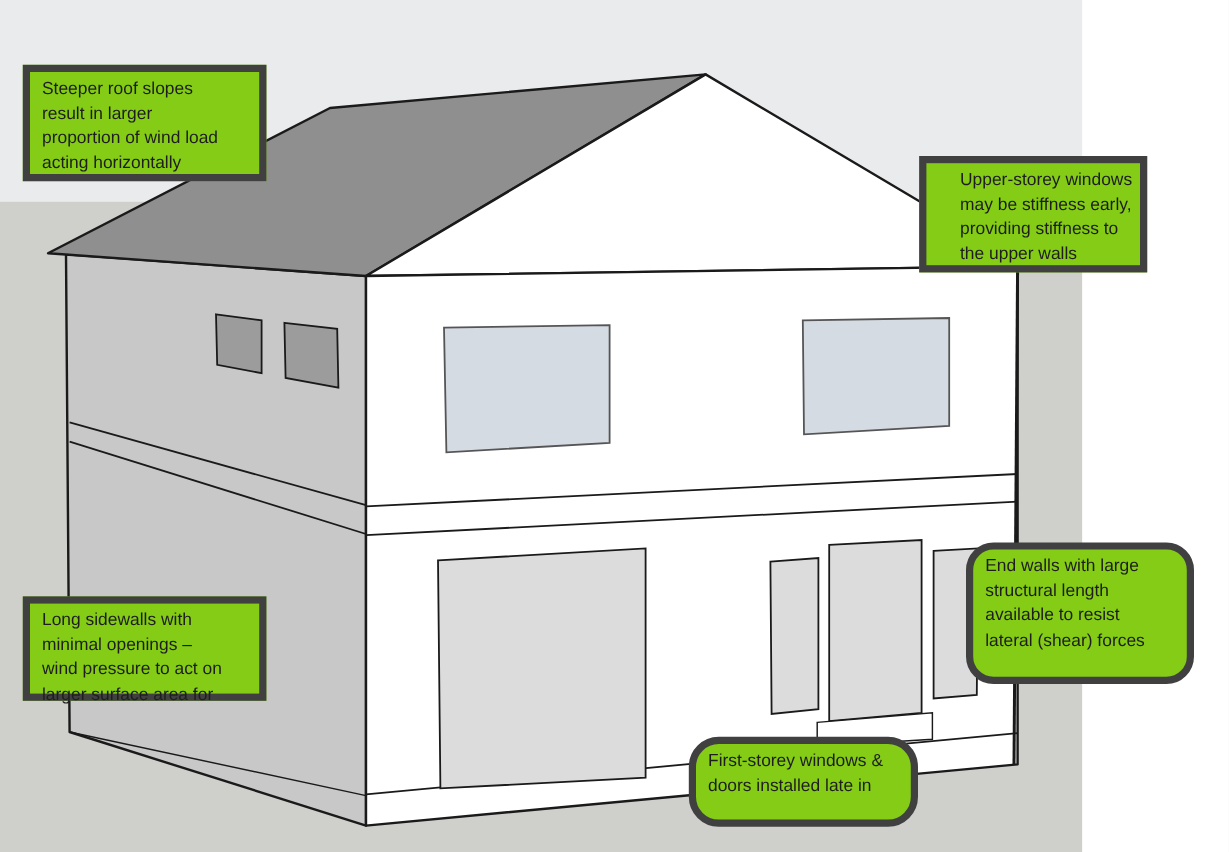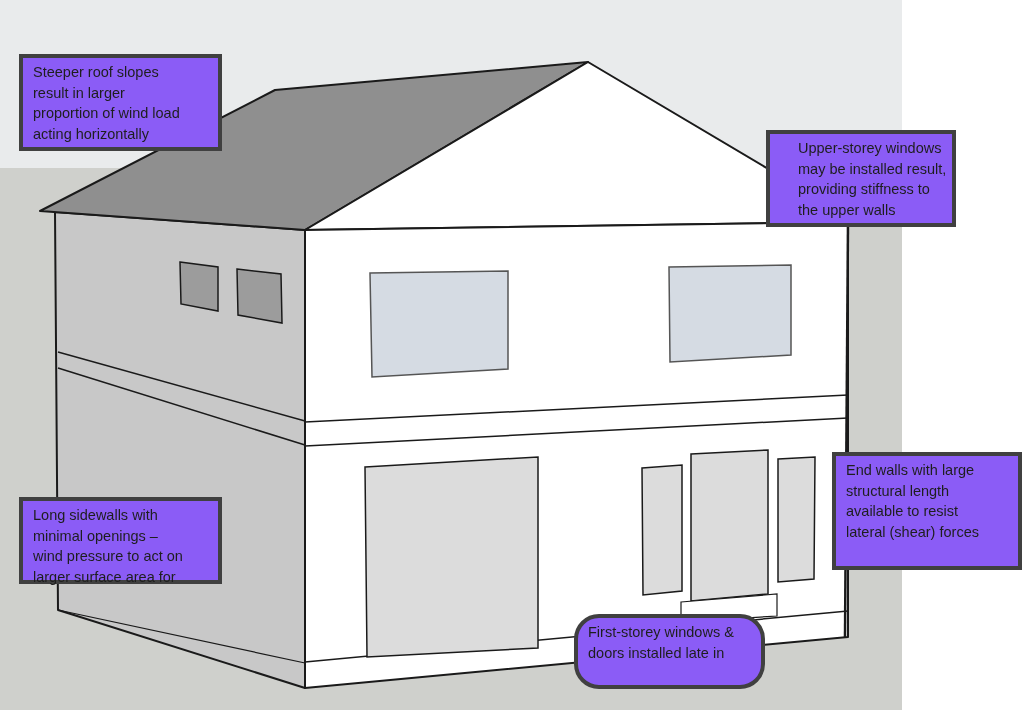--- a/index.html
+++ b/index.html
@@ -1,21 +1,21 @@
 <!DOCTYPE html>
 <html><head>
   <meta charset="utf-8">
   <style>
     html, body { margin: 0; padding: 0; }
     body { width: 1024px; height: 710px; position: relative; overflow: hidden; background: #ffffff; font-family: "Liberation Sans", sans-serif; }
     .scene { position: absolute; left: 0; top: 0; width: 1024px; height: 710px; }
     .callout {
       position: absolute;
-      background: #8b5cf6;
-      border: 4px solid #404040;
+      background: #84cc16;
+      border: 6px solid #404040;
       box-sizing: border-box;
       padding: 4px 10px 4px 10px;
       font-family: "Liberation Sans", sans-serif;
       font-size: 14.5px;
       line-height: 20.5px;
       color: #1e1e1e;
     }
     .callout span { display: block; white-space: nowrap; }
   </style>
 </head>
@@ -64,33 +64,33 @@
 
 <div class="callout" style="left:19px; top:54px; width:203px; height:97px;">
   <span>Steeper roof slopes</span>
   <span>result in larger</span>
   <span>proportion of wind load</span>
   <span>acting horizontally</span>
 </div>
 
 <div class="callout" style="left:766px; top:130px; width:190px; height:97px;padding-left:28px;">
   <span>Upper-storey windows</span>
-  <span>may be installed result,</span>
+  <span>may be stiffness early,</span>
   <span>providing stiffness to</span>
   <span>the upper walls</span>
 </div>
 
 <div class="callout" style="left:19px; top:497px; width:203px; height:87px;">
   <span>Long sidewalls with</span>
   <span>minimal openings –</span>
   <span>wind pressure to act on</span>
   <span>larger surface area for</span>
 </div>
 
-<div class="callout" style="left:832px; top:452px; width:190px; height:118px;">
+<div class="callout" style="left:805px; top:452px; width:190px; height:118px;border-radius:23px;">
   <span>End walls with large</span>
   <span>structural length</span>
   <span>available to resist</span>
   <span>lateral (shear) forces</span>
 </div>
 
 <div class="callout" style="left:574px; top:614px; width:191px; height:75px;border-radius:25px;">
   <span>First-storey windows &amp;</span>
   <span>doors installed late in</span>
 </div>

